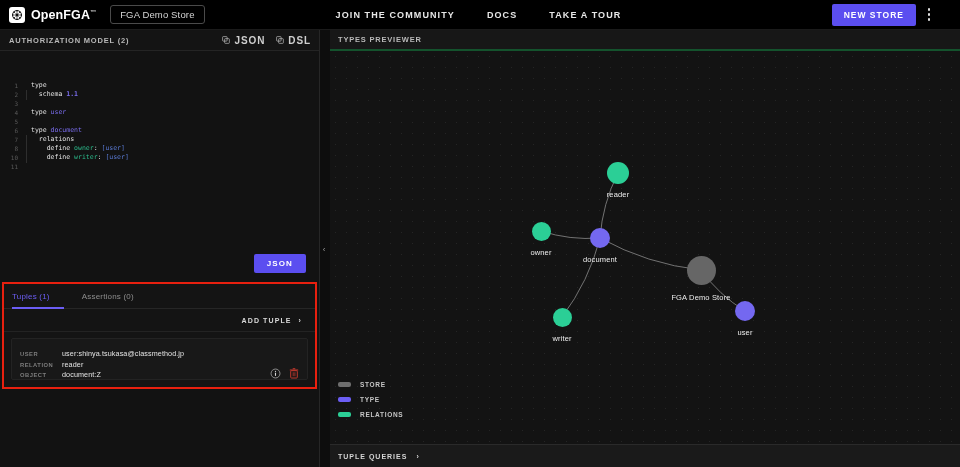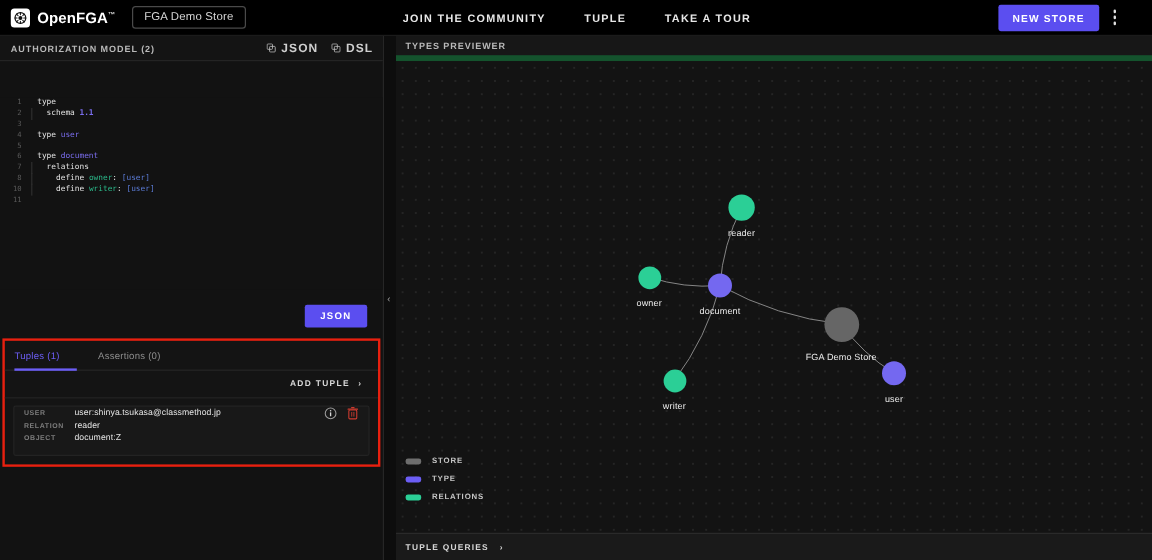--- a/index.html
+++ b/index.html
@@ -116,21 +116,21 @@
   .addtuple-row {
     height:23px; display:flex; align-items:center; justify-content:flex-end;
     padding-right:13px; border-bottom:1px solid #232323;
   }
   .addtuple { display:flex; align-items:center; gap:7px; cursor:pointer; }
   .addtuple span { color:#d9d9d9; font-size:7px; font-weight:700; letter-spacing:1.1px; }
   .chev { color:#d9d9d9; font-size:8px; line-height:1; }
 
   .tuple-row {
     margin:6px 7px 0 7px; background:#181818; border:1px solid #232323;
-    border-radius:2px; height:42px; display:flex; align-items:flex-start; padding:0 8px;
+    border-radius:2px; height:42px; display:flex; align-items:flex-end; padding:0 8px;
   }
   .tuple-fields { display:flex; flex-direction:column; gap:1.5px; }
   .tfield { display:flex; align-items:baseline; }
   .tlabel { width:42px; color:#7d7d7d; font-size:5.8px; font-weight:700; letter-spacing:.5px; }
   .tvalue { color:#e4e4e4; font-size:7.2px; letter-spacing:.1px; }
   .tuple-actions { margin-left:auto; display:flex; align-items:center; gap:8px; }
   .ico-btn { cursor:pointer; display:block; }
 
   
   .collapse-handle {
@@ -139,21 +139,21 @@
     color:#9a9a9a; font-size:8px;
   }
 
   
   .right-panel {
     position:absolute; left:330px; top:30px; width:630px; height:437px;
     background:#151515;
   }
   .graph-head {
     height:21px; display:flex; align-items:center; padding-left:8px;
-    background:#171717; border-bottom:5px solid #14532d;
+    background:#171717; border-bottom:2px solid #14532d;
   }
   .graph-head-title { color:#b9b9b9; font-size:7.5px; font-weight:700; letter-spacing:.8px; }
   .graph-canvas {
     position:absolute; left:0; top:21px; width:630px; height:395px;
     background-color:#131313;
     background-image: radial-gradient(circle, #252525 0.8px, transparent 0.9px);
     background-size: 11px 11px;
     overflow:hidden;
   }
   .node { position:absolute; border-radius:50%; }
@@ -193,21 +193,21 @@
         <span>OpenFGA</span><span class="brand-tm">™</span>
       </span>
     </div>
 
     <div class="store-chip">
       <span>FGA Demo Store</span>
     </div>
 
     <div class="navlinks">
       <a class="navlink" href="#">JOIN THE COMMUNITY</a>
-      <a class="navlink" href="#">TUPLE</a>
+      <a class="navlink" href="#">DOCS</a>
       <a class="navlink" href="#">TAKE A TOUR</a>
     </div>
 
     <div class="nav-right">
       <button class="btn-newstore">NEW STORE</button>
       <div class="kebab">
           <i></i>
           <i></i>
           <i></i>
         </div>

